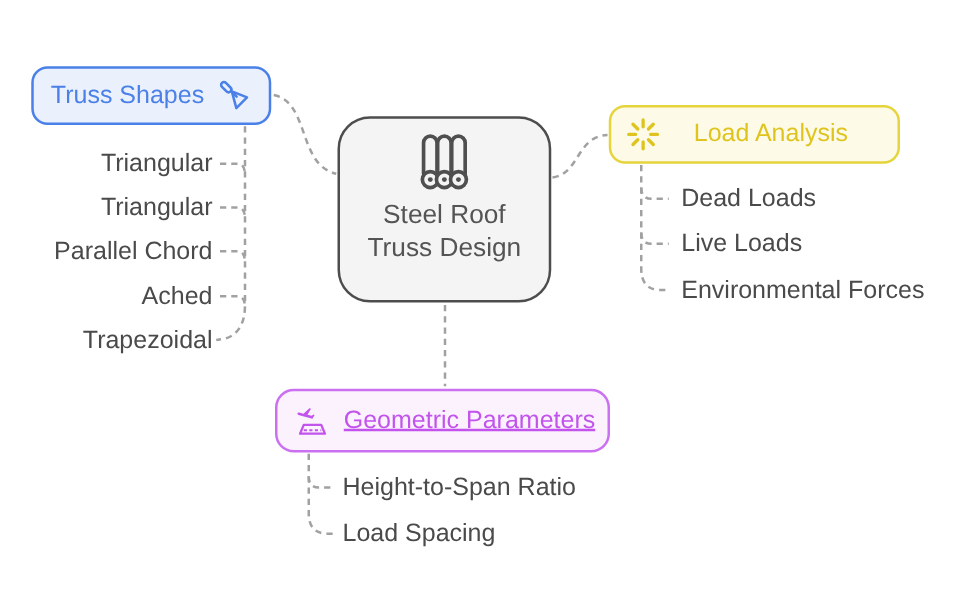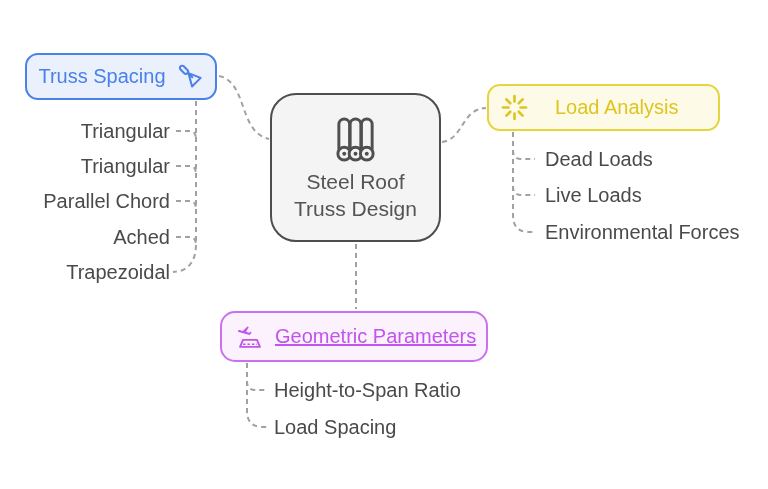--- a/index.html
+++ b/index.html
@@ -27,21 +27,21 @@
 
   .geo{left:220px;top:311px;width:268px;height:51px;border-radius:15px;
     border-color:var(--geo_border);background:var(--geo_bg);color:var(--geo_accent);
     padding-left:14px;gap:11px;text-decoration:underline;}
   .geo .blabel{font-size:20px;}
   .geo .bicon svg{width:28px;height:28px;display:block;}
 
   .center-node{left:270px;top:93px;width:171px;height:149px;
     border:2.5px solid var(--center_border);background:var(--center_bg);
     border-radius:26px;flex-direction:column;justify-content:flex-start;
-    padding-top:21px;}
+    padding-top:11px;}
   .center-node .cicon{color:var(--center_icon);}
   .center-node .cicon svg{width:47px;height:47px;display:block;}
   .center-node .ctext{margin-top:5px;text-align:center;font-size:21px;line-height:27px;
     color:var(--center_text);}
 
   .item{position:absolute;height:26px;line-height:26px;font-size:20px;
     color:var(--item_text);white-space:nowrap;}
   .item-left{right:598px;text-align:right;}
   .item-right{left:545px;}
   .item-bottom{left:274px;}
@@ -85,21 +85,21 @@
         <circle cx="35.5" cy="38.5" r="2" fill="currentColor" stroke="none"></circle>
       </svg>
     </span>
     <div class="ctext">
       <div>Steel Roof</div>
       <div>Truss Design</div>
     </div>
   </div>
 
   <div class="node branch truss">
-    <span class="blabel">Truss Spacing</span>
+    <span class="blabel">Truss Shapes</span>
     <span class="bicon">
       <svg viewBox="0 0 24 24" fill="none" stroke="currentColor" stroke-width="1.8" stroke-linecap="round" stroke-linejoin="round">
         <rect x="1.9" y="4" width="8.6" height="4" rx="2" transform="rotate(45 6.2 6)"></rect>
         <path d="M10.2 9 L21 13.2 L13.4 20.9 Z"></path>
         <path d="M11.2 10.3 L13.6 12.7"></path>
       </svg>
     </span>
   </div>
 
   <div class="node branch load">

